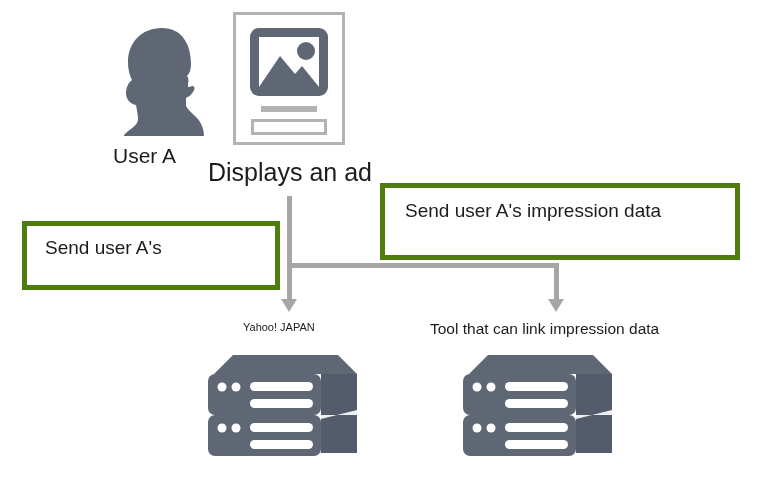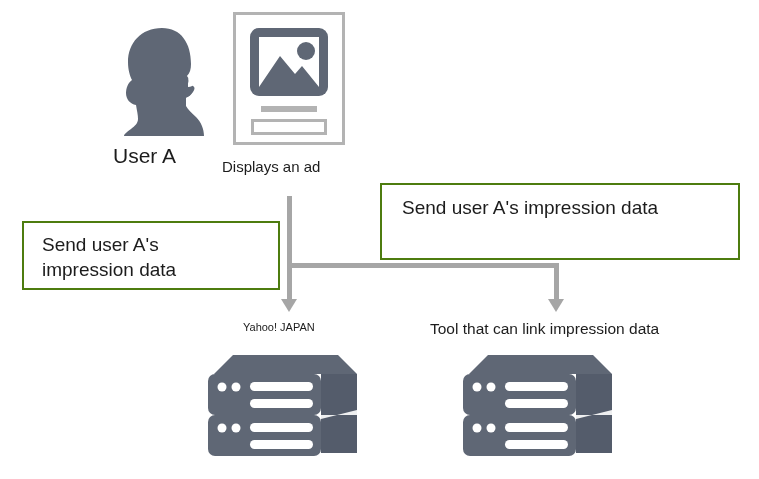--- a/index.html
+++ b/index.html
@@ -26,36 +26,36 @@
     font-family: "Liberation Sans", sans-serif;
     color: #1c1c1c;
     white-space: nowrap;
     line-height: 1.15;
   }
   #user-a-label {
     left: 113px; top: 144px;
     font-size: 21px;
   }
   #displays-ad-label {
-    left: 222px; top: 158px;
-    font-size: 15px;
+    left: 208px; top: 158px;
+    font-size: 25px;
   }
   #yahoo-label {
     left: 243px; top: 321px;
     font-size: 11px;
   }
   #tool-label {
     left: 430px; top: 320px;
     font-size: 15.5px;
   }
 
   
   .callout {
     background: #ffffff;
-    border: 2px solid #4d7c0f;
+    border: 5px solid #4d7c0f;
     box-sizing: border-box;
     font-family: "Liberation Sans", sans-serif;
     color: #1c1c1c;
   }
   .callout .line {
     white-space: nowrap;
   }
   #callout-left {
     left: 22px; top: 221px;
     width: 258px; height: 69px;
@@ -161,21 +161,20 @@
   <div class="abs label" id="displays-ad-label">Displays an ad</div>
 
   <div class="abs conn" id="conn-vert-main"></div>
   <div class="abs conn" id="conn-horiz"></div>
   <div class="abs conn" id="conn-vert-right"></div>
   <div class="abs arrowhead" id="arrow-left"></div>
   <div class="abs arrowhead" id="arrow-right"></div>
 
   <div class="abs callout" id="callout-left">
     <div class="line">Send user A's</div>
-    <div class="line">impression data</div>
   </div>
 
   <div class="abs callout" id="callout-right">
     <div class="line">Send user A's impression data</div>
   </div>
 
   <div class="abs label" id="yahoo-label">Yahoo! JAPAN</div>
 
   <div class="abs label" id="tool-label">Tool that can link impression data</div>
 

